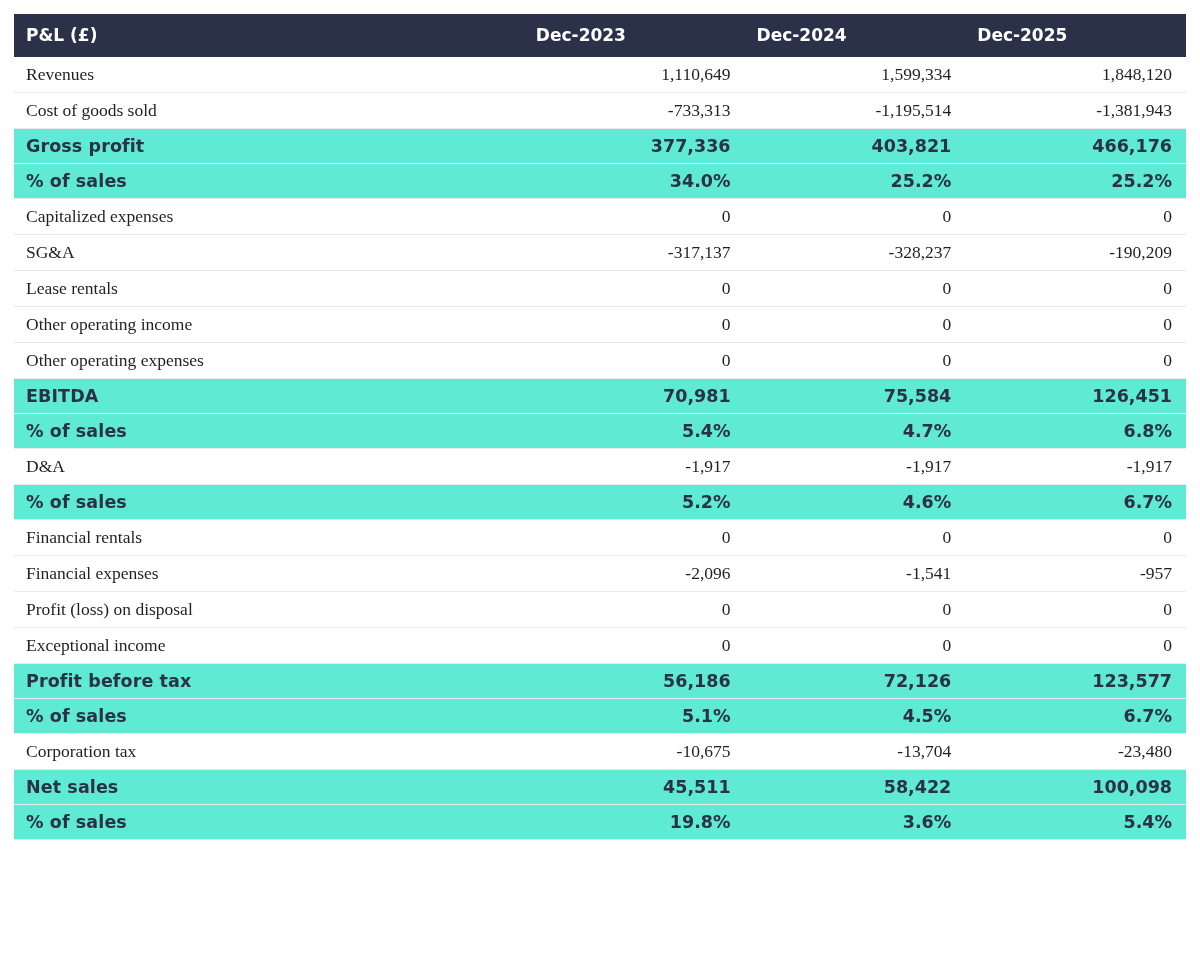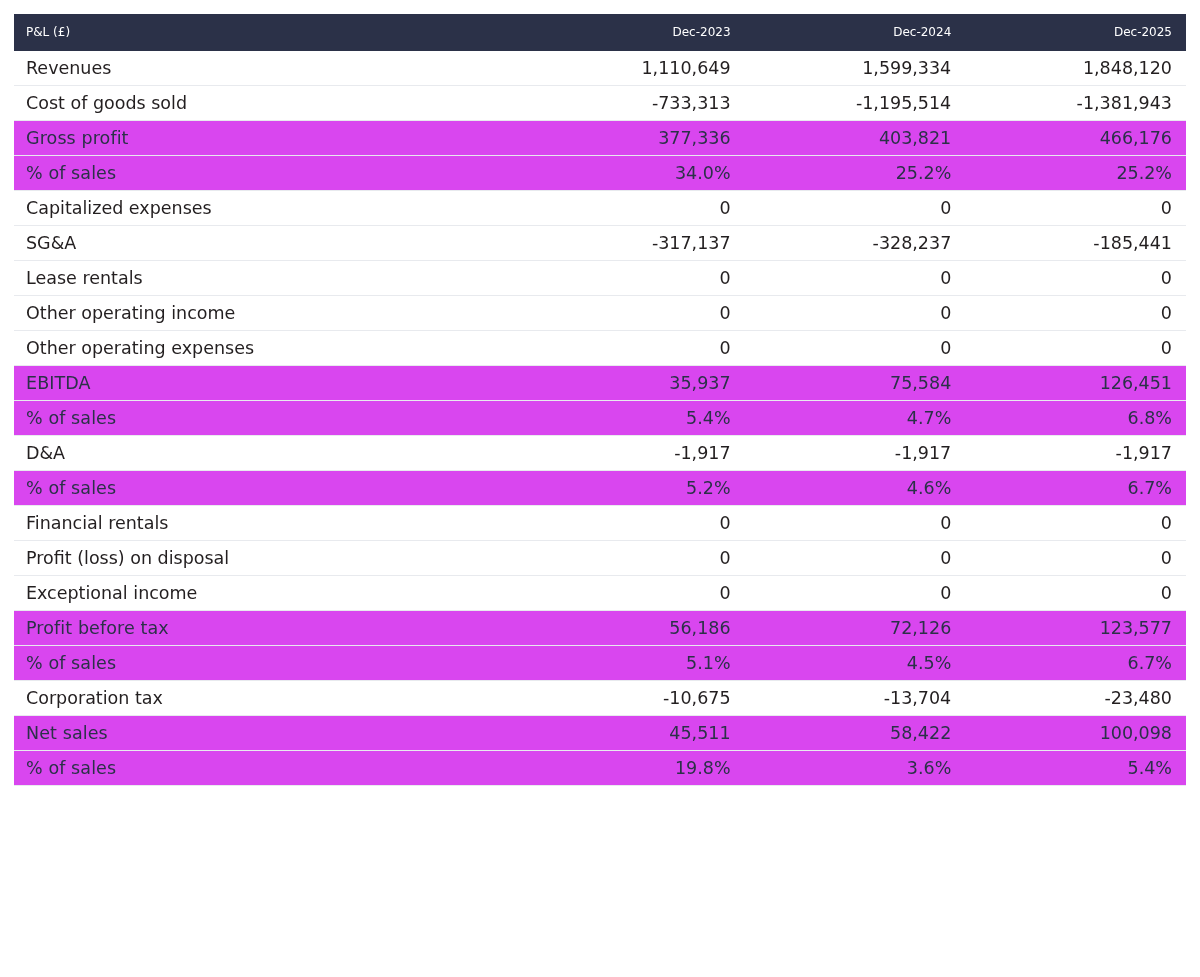--- a/index.html
+++ b/index.html
@@ -26,43 +26,43 @@
     table-layout: fixed;
     font-size: 17.5px;
     color: #231f20;
   }
   table.pl col.label { width: 43.5%; }
   table.pl col.num   { width: 18.83%; }
 
   thead th {
     background: #2b3148;
     color: #ffffff;
-    font-weight: normal;
-    font-size: 12px;
+    font-weight: bold;
+    font-size: 17px;
     padding: 11px 12px 12px 12px;
     border: none;
   }
   thead th.label-h { text-align: left; }
-  thead th.num-h   { text-align: right; padding-right: 14px; }
+  thead th.num-h   { text-align: left; padding-right: 14px; }
 
   tbody td {
     padding: 7px 12px;
     border-bottom: 1px solid #e8eaee;
     white-space: nowrap;
     overflow: hidden;
     text-overflow: ellipsis;
   }
   tbody td.label { text-align: left; }
   tbody td.num   { text-align: right; padding-right: 14px; font-variant-numeric: tabular-nums; }
 
-  tbody tr.normal td { background: #ffffff; color: #231f20; }
+  tbody tr.normal td { background: #ffffff; color: #231f20; font-family: Liberation Serif, serif; }
   tbody tr.emphasis td {
-    background: #d946ef;
+    background: #5eead4;
     color: #2b3148;
-    font-weight: normal;
+    font-weight: bold;
   }
   tbody tr.emphasis td.label { letter-spacing: 0.1px; }
   tbody tr:last-child td { border-bottom: 1px solid #e8eaee; }
 </style>
 </head>
 <body>
 
 <div class="sheet">
   <table class="pl">
     <colgroup>
@@ -107,21 +107,21 @@
         <tr class="normal">
           <td class="label">Capitalized expenses</td>
           <td class="num">0</td>
           <td class="num">0</td>
           <td class="num">0</td>
         </tr>
         <tr class="normal">
           <td class="label">SG&amp;A</td>
           <td class="num">-317,137</td>
           <td class="num">-328,237</td>
-          <td class="num">-185,441</td>
+          <td class="num">-190,209</td>
         </tr>
         <tr class="normal">
           <td class="label">Lease rentals</td>
           <td class="num">0</td>
           <td class="num">0</td>
           <td class="num">0</td>
         </tr>
         <tr class="normal">
           <td class="label">Other operating income</td>
           <td class="num">0</td>
@@ -129,21 +129,21 @@
           <td class="num">0</td>
         </tr>
         <tr class="normal">
           <td class="label">Other operating expenses</td>
           <td class="num">0</td>
           <td class="num">0</td>
           <td class="num">0</td>
         </tr>
         <tr class="emphasis">
           <td class="label">EBITDA</td>
-          <td class="num">35,937</td>
+          <td class="num">70,981</td>
           <td class="num">75,584</td>
           <td class="num">126,451</td>
         </tr>
         <tr class="emphasis">
           <td class="label">% of sales</td>
           <td class="num">5.4%</td>
           <td class="num">4.7%</td>
           <td class="num">6.8%</td>
         </tr>
         <tr class="normal">
@@ -158,20 +158,26 @@
           <td class="num">4.6%</td>
           <td class="num">6.7%</td>
         </tr>
         <tr class="normal">
           <td class="label">Financial rentals</td>
           <td class="num">0</td>
           <td class="num">0</td>
           <td class="num">0</td>
         </tr>
         <tr class="normal">
+          <td class="label">Financial expenses</td>
+          <td class="num">-2,096</td>
+          <td class="num">-1,541</td>
+          <td class="num">-957</td>
+        </tr>
+        <tr class="normal">
           <td class="label">Profit (loss) on disposal</td>
           <td class="num">0</td>
           <td class="num">0</td>
           <td class="num">0</td>
         </tr>
         <tr class="normal">
           <td class="label">Exceptional income</td>
           <td class="num">0</td>
           <td class="num">0</td>
           <td class="num">0</td>

